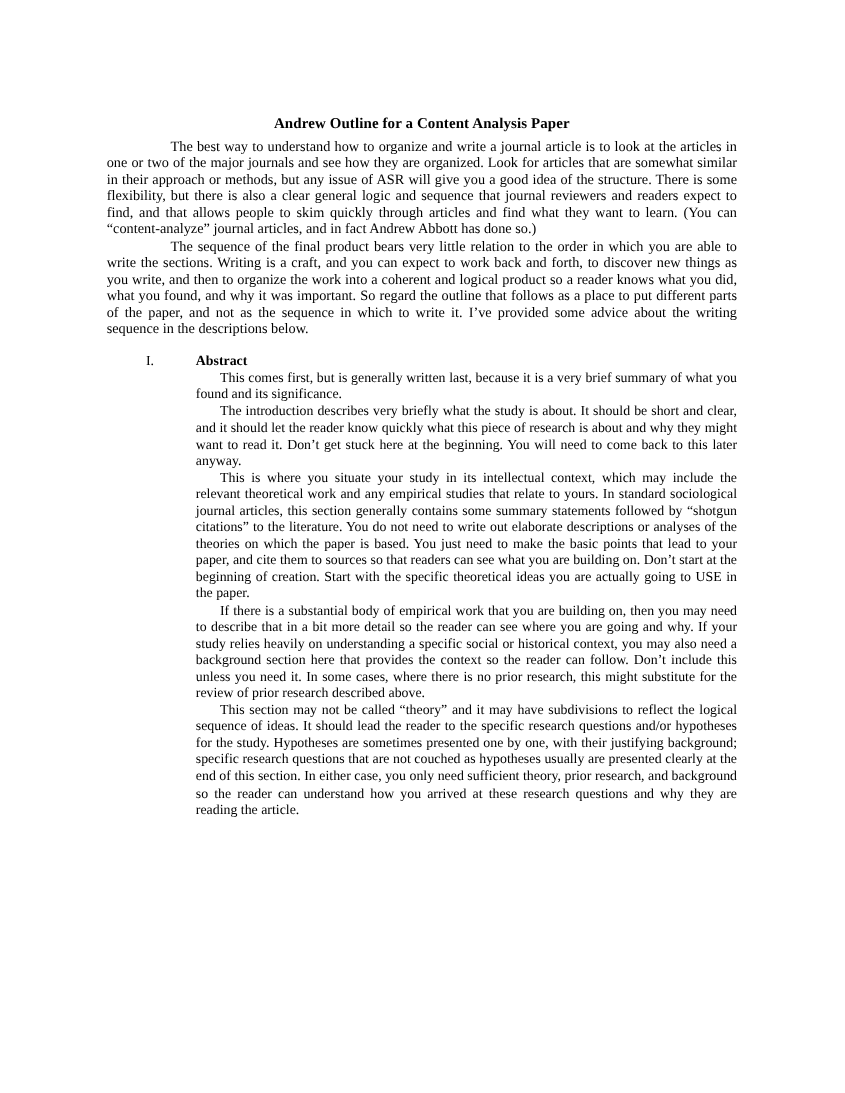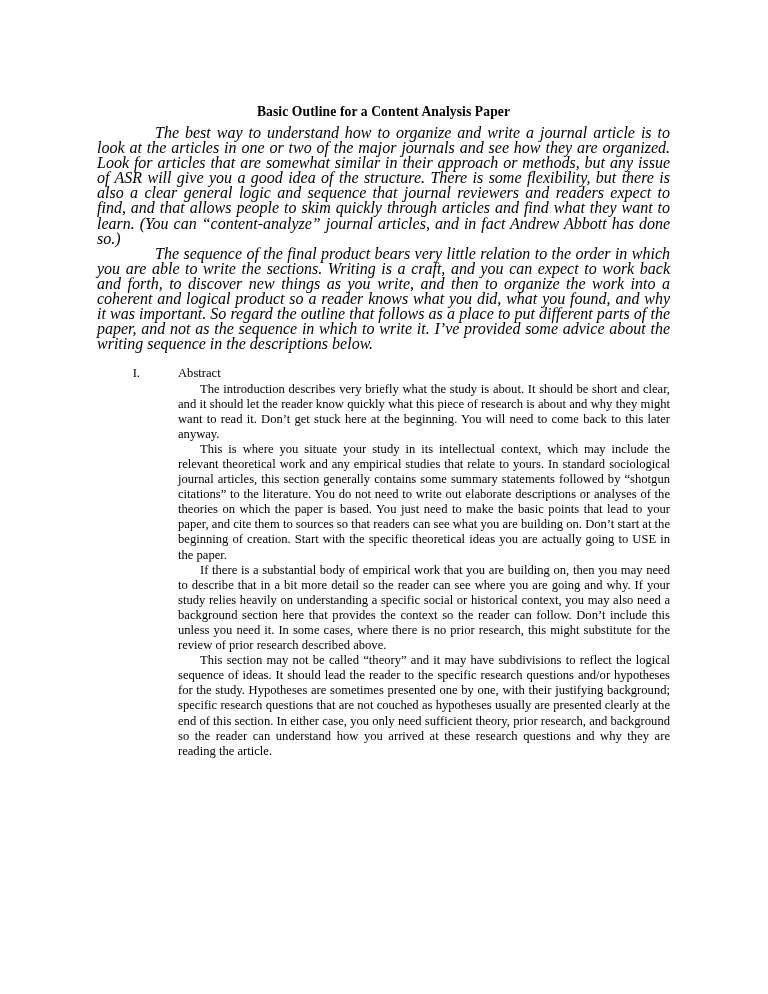--- a/index.html
+++ b/index.html
@@ -35,28 +35,27 @@
   .doc-title {
     font-size: 13.6px;
     font-weight: bold;
     text-align: center;
     letter-spacing: 0.1px;
     margin: 0 0 5px 0;
     line-height: 16px;
   }
 
   .body-para {
-    font-size: 16px;
+    font-size: 13px;
     line-height: 15.1px;
     text-align: justify;
     text-justify: inter-word;
     margin: 0;
     text-indent: 58px;
     hyphens: none;
-    font-style: italic;
   }
 
   .list-gap {
     height: 15px;
   }
 
   .outline-list {
     list-style: none;
     margin: 0;
     padding: 0;
@@ -81,54 +80,56 @@
     left: 0;
     top: 0;
     width: 43px;
     text-align: right;
     font-size: 12.6px;
     line-height: 15.1px;
   }
 
   .item-label {
     display: inline;
+    font-weight: bold;
   }
 
   .item-body {
     font-size: 12.6px;
     line-height: 15.1px;
     text-align: justify;
     text-justify: inter-word;
     margin: 0;
     padding-left: 81px;
     text-indent: 22px;
     hyphens: none;
   }
 </style>
 </head>
 <body>
 
 <div class="page">
   <div class="content">
 
-    <h1 class="doc-title">Basic Outline for a Content Analysis Paper</h1>
+    <h1 class="doc-title">Andrew Outline for a Content Analysis Paper</h1>
 
     <p class="body-para">The best way to understand how to organize and write a journal article is to look at the articles in one or two of the major journals and see how they are organized. Look for articles that are somewhat similar in their approach or methods, but any issue of ASR will give you a good idea of the structure. There is some flexibility, but there is also a clear general logic and sequence that journal reviewers and readers expect to find, and that allows people to skim quickly through articles and find what they want to learn. (You can “content-analyze” journal articles, and in fact Andrew Abbott has done so.)</p>
 
     <p class="body-para">The sequence of the final product bears very little relation to the order in which you are able to write the sections. Writing is a craft, and you can expect to work back and forth, to discover new things as you write, and then to organize the work into a coherent and logical product so a reader knows what you did, what you found, and why it was important. So regard the outline that follows as a place to put different parts of the paper, and not as the sequence in which to write it. I’ve provided some advice about the writing sequence in the descriptions below.</p>
 
     <div class="list-gap"></div>
 
     <ol class="outline-list">
 
       <li class="outline-item">
         <div class="item-head">
           <span class="item-numeral">I.</span>
           <span class="item-label">Abstract</span>
         </div>
+        <p class="item-body">This comes first, but is generally written last, because it is a very brief summary of what you found and its significance.</p>
       </li>
 
       <li class="outline-item">
         <p class="item-body">The introduction describes very briefly what the study is about. It should be short and clear, and it should let the reader know quickly what this piece of research is about and why they might want to read it. Don’t get stuck here at the beginning. You will need to come back to this later anyway.</p>
       </li>
 
       <li class="outline-item">
         <p class="item-body">This is where you situate your study in its intellectual context, which may include the relevant theoretical work and any empirical studies that relate to yours. In standard sociological journal articles, this section generally contains some summary statements followed by “shotgun citations” to the literature. You do not need to write out elaborate descriptions or analyses of the theories on which the paper is based. You just need to make the basic points that lead to your paper, and cite them to sources so that readers can see what you are building on. Don’t start at the beginning of creation. Start with the specific theoretical ideas you are actually going to USE in the paper.</p>
         <p class="item-body">If there is a substantial body of empirical work that you are building on, then you may need to describe that in a bit more detail so the reader can see where you are going and why. If your study relies heavily on understanding a specific social or historical context, you may also need a background section here that provides the context so the reader can follow. Don’t include this unless you need it. In some cases, where there is no prior research, this might substitute for the review of prior research described above.</p>
         <p class="item-body">This section may not be called “theory” and it may have subdivisions to reflect the logical sequence of ideas. It should lead the reader to the specific research questions and/or hypotheses for the study. Hypotheses are sometimes presented one by one, with their justifying background; specific research questions that are not couched as hypotheses usually are presented clearly at the end of this section. In either case, you only need sufficient theory, prior research, and background so the reader can understand how you arrived at these research questions and why they are reading the article.</p>

